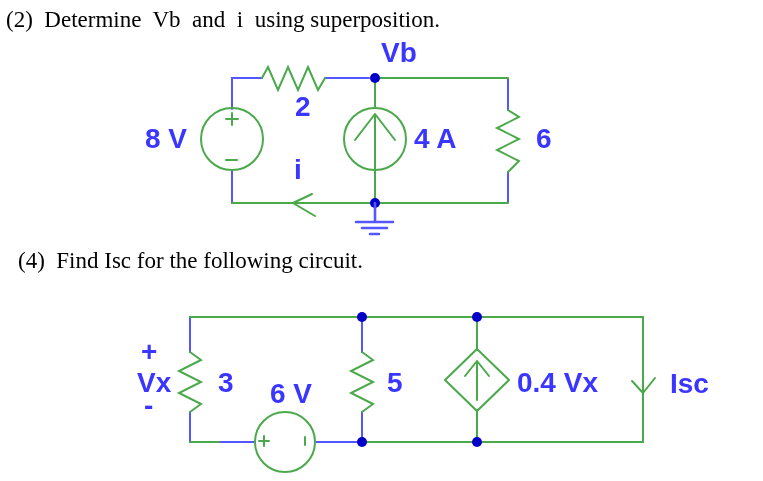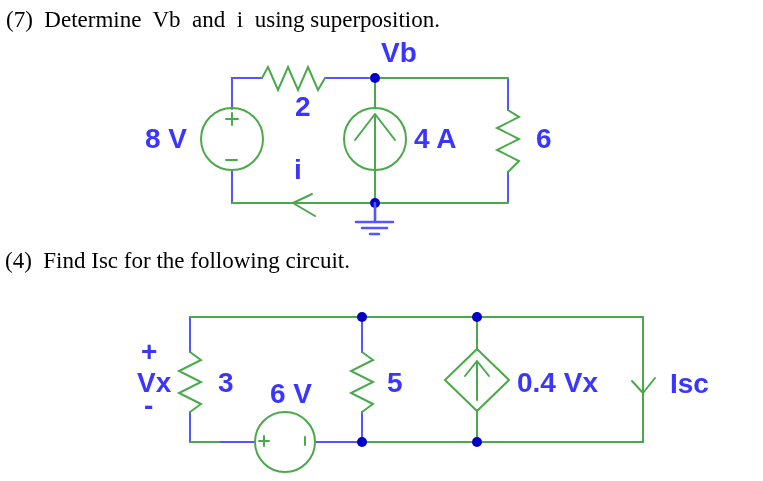--- a/index.html
+++ b/index.html
@@ -5,37 +5,37 @@
   html,body { margin:0; padding:0; background:#ffffff; }
   .page {
     position:relative; width:763px; height:481px; background:#ffffff;
     overflow:hidden; font-family:"Liberation Sans", sans-serif;
   }
   .title {
     position:absolute; color:#000000; white-space:pre;
     font-family:"Liberation Serif", serif; font-size:23px; line-height:26px;
   }
   .title3 { left:6px;  top:7px; }
-  .title4 { left:5px;  top:248px; }
+  .title4 { left:18px;  top:248px; }
   svg.circuits { position:absolute; left:0; top:0; }
   .gw { stroke:#4aa94a; stroke-width:2;   fill:none; stroke-linecap:round; }
   .bw { stroke:#5656ff; stroke-width:2;   fill:none; stroke-linecap:round; }
   .gnd{ stroke:#5656ff; stroke-width:2.6; fill:none; stroke-linecap:round; }
   .dot{ fill:#0000c8; stroke:none; }
   .lbl{
     font-family:"Liberation Sans", sans-serif; font-weight:bold;
     font-size:28px; fill:#3a36ff;
   }
 </style>
 </head>
 <body>
 
 <div class="page">
 
-  <div class="title title3">(7)  Determine  Vb  and  i  using superposition.</div>
+  <div class="title title3">(2)  Determine  Vb  and  i  using superposition.</div>
   <div class="title title4">(4)  Find Isc for the following circuit.</div>
 
   <svg class="circuits" width="763" height="481" viewBox="0 0 763 481">
 
     <g>
 
       <path class="bw" d="M262 78 H232 V109"></path>
       <path class="bw" d="M325 78 H369"></path>
       <path class="bw" d="M232 170 V203"></path>
       <path class="bw" d="M508 79 V110"></path>

